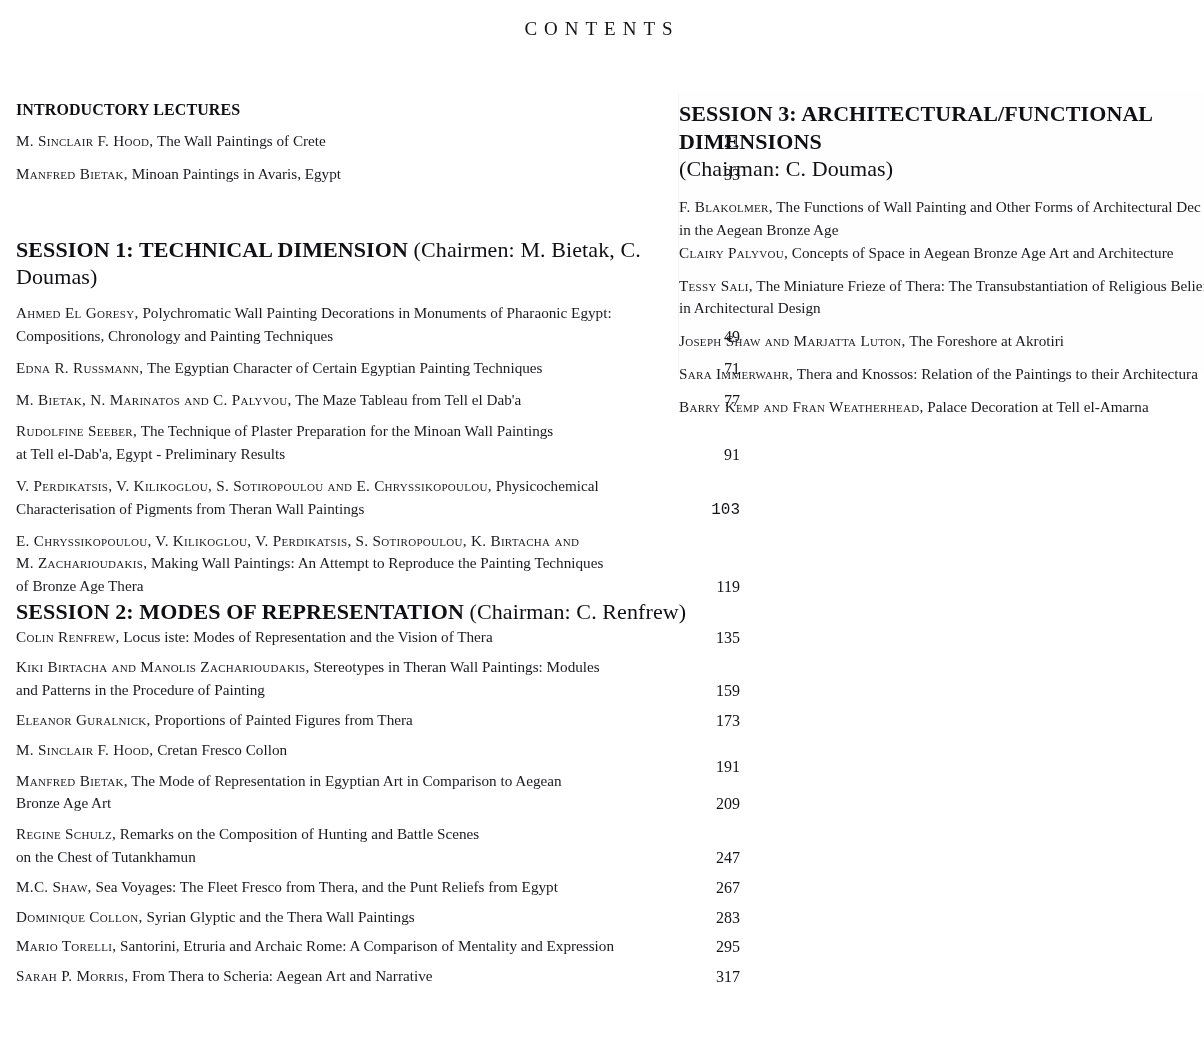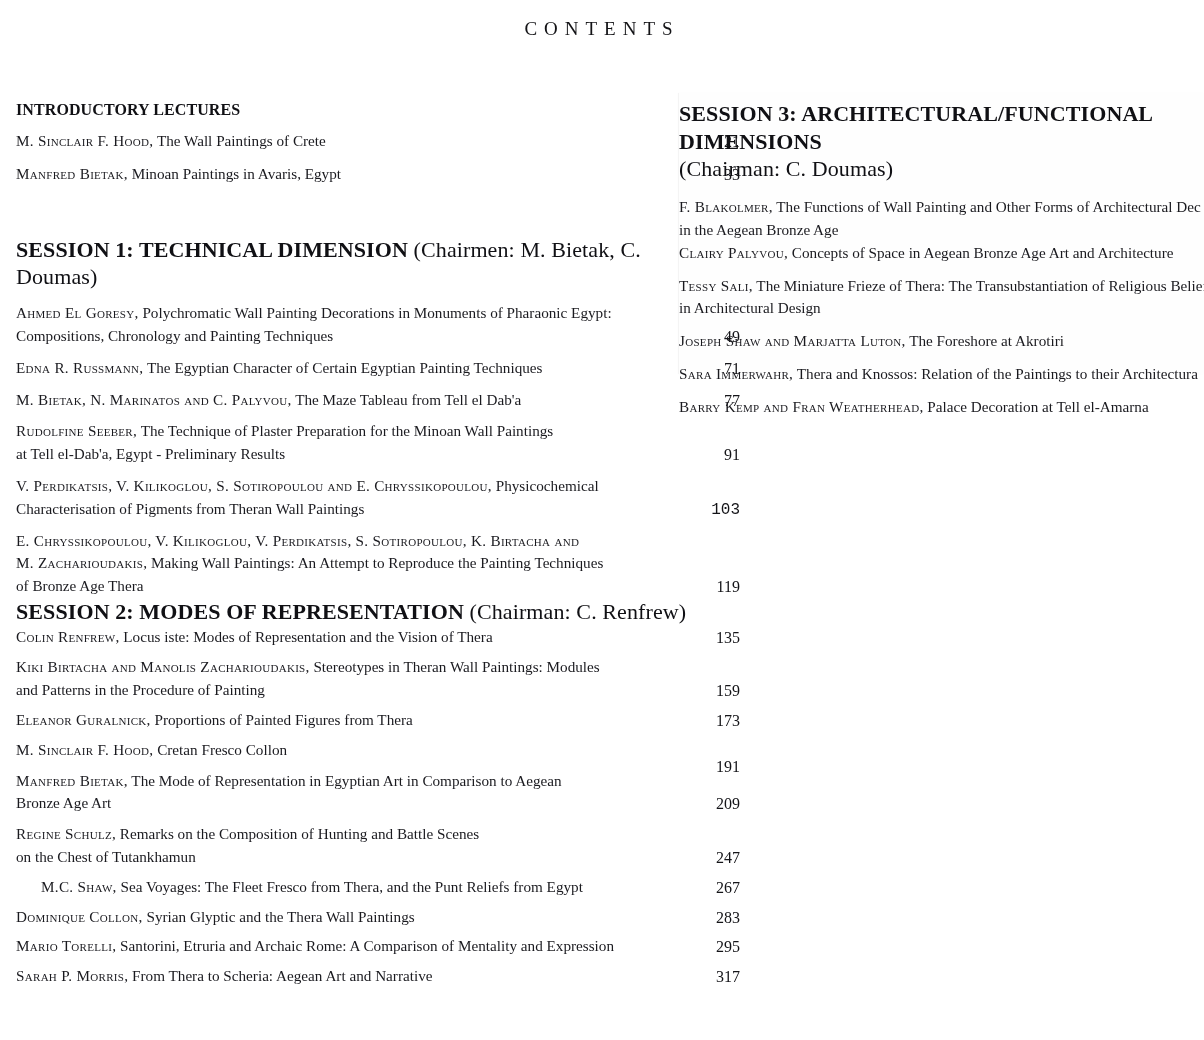--- a/index.html
+++ b/index.html
@@ -175,21 +175,21 @@
     <div class="entry left-entry" style="margin-top: 8px;">
       <span class="txt"><span class="au">Manfred Bietak,</span><span> The Mode of Representation in Egyptian Art in Comparison to Aegean</span></span>
       <span class="txt"><span>Bronze Age Art</span></span>
       <span class="pg" style="top: 22.8px;">209</span>
     </div>
     <div class="entry left-entry" style="margin-top: 8px;">
       <span class="txt"><span class="au">Regine Schulz,</span><span> Remarks on the Composition of Hunting and Battle Scenes</span></span>
       <span class="txt"><span>on the Chest of Tutankhamun</span></span>
       <span class="pg" style="top: 22.8px;">247</span>
     </div>
-    <div class="entry left-entry" style="margin-top: 7px; margin-left: 25px;">
+    <div class="entry left-entry" style="margin-top: 7px;">
       <span class="txt"><span class="au">M.C. Shaw,</span><span> Sea Voyages: The Fleet Fresco from Thera, and the Punt Reliefs from Egypt</span></span>
       <span class="pg" style="top: 0px;">267</span>
     </div>
     <div class="entry left-entry" style="margin-top: 7px;">
       <span class="txt"><span class="au">Dominique Collon,</span><span> Syrian Glyptic and the Thera Wall Paintings</span></span>
       <span class="pg" style="top: 0px;">283</span>
     </div>
     <div class="entry left-entry" style="margin-top: 7px;">
       <span class="txt"><span class="au">Mario Torelli,</span><span> Santorini, Etruria and Archaic Rome: A Comparison of Mentality and Expression</span></span>
       <span class="pg" style="top: 0px;">295</span>

